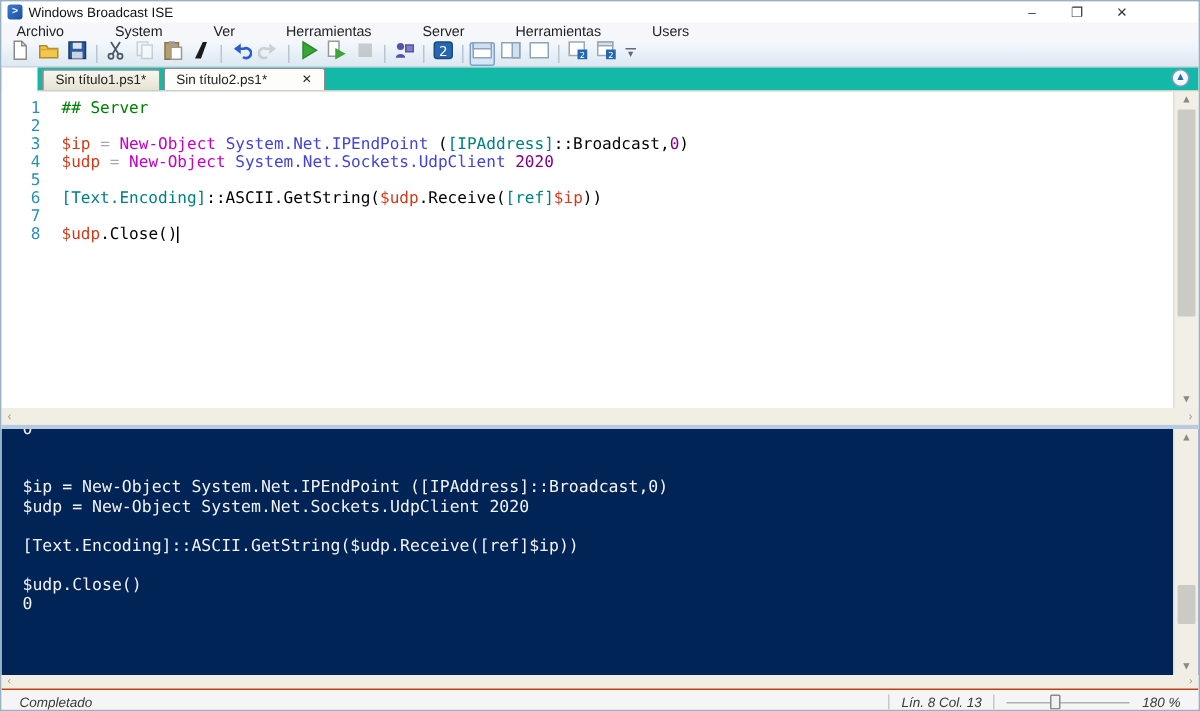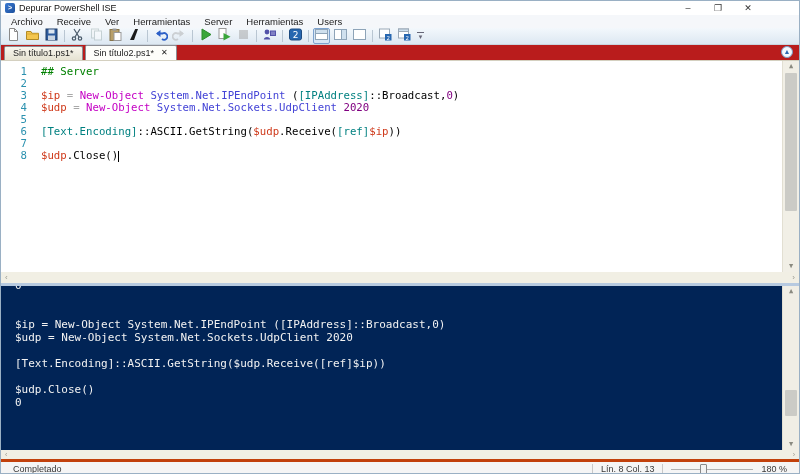--- a/index.html
+++ b/index.html
@@ -8,37 +8,37 @@
   .window { position:relative; width:800px; height:474px; background:#fff; overflow:hidden; border:1px solid #9ab0c4; }
 
   
   .titlebar { height:14px; background:#ffffff; display:flex; align-items:center; padding-left:4px; font-size:9px; color:#111; }
   .ps-logo { width:10px; height:10px; background:linear-gradient(135deg,#3b7bd4,#1c4f9c); border-radius:2px; margin-right:4px;
              color:#fff; font-size:7px; line-height:10px; text-align:center; font-weight:bold; }
   .win-controls { margin-left:auto; display:flex; align-items:center; padding-right:36px; }
   .win-btn { width:30px; text-align:center; font-size:9px; color:#333; cursor:default; }
 
   
-  .menubar { height:13px; background:#f5f7fa; display:flex; align-items:center; padding-left:3px; font-size:9.5px; color:#222; }
+  .menubar { height:13px; background:#f5f7fa; display:flex; align-items:center; padding-left:3px; font-size:9.5px; color:#222;gap:20px; }
   .menu-item { padding:0 7px; line-height:13px; }
 
   
   .toolbar { height:17px; background:linear-gradient(#f3f8fc,#dde8f2); border-bottom:1px solid #c9d4de; display:flex; align-items:center; padding-left:4px; }
   .tb-btn { width:17px; height:16px; display:flex; align-items:center; justify-content:center; border:1px solid transparent; border-radius:2px; margin-right:2px; }
   .tb-btn.selected { background:#d6e6f5; border-color:#7da2ce; }
   .tb-btn.disabled { opacity:.45; }
   .tb-sep { width:1px; height:12px; background:#b9c6d2; margin:0 4px 0 2px; }
   .tb-overflow { font-size:7px; color:#667; margin-left:2px; line-height:6px; text-align:center; }
   .tb-overflow .bar { display:block; width:7px; border-top:1px solid #667; margin:0 auto 1px; }
 
   
-  .tabstrip { position:relative; height:16px; background:#b91c1c; display:flex; align-items:flex-end; padding-left:3px; border-bottom:1px solid #d4d0c0; }
+  .tabstrip { position:relative; height:16px; background:#14b8a6; display:flex; align-items:flex-end; padding-left:3px; border-bottom:1px solid #d4d0c0;margin-left:24px; }
   .tab { font-size:9px; color:#222; border:1px solid #8c8e94; border-bottom:none; border-radius:2px 2px 0 0;
          padding:1px 8px 2px; margin-right:2px; background:linear-gradient(#f8f6ee,#e6e2d2); display:flex; align-items:center; height:14px; }
-  .tab.active { background:#fdfdfa; height:15px; position:relative; z-index:2; }
+  .tab.active { background:#fdfdfa; height:15px; position:relative; z-index:2;gap:16px; }
   .tab-close { margin-left:7px; font-size:8px; color:#222; line-height:8px; }
   .collapse-btn { position:absolute; right:6px; top:1px; width:12px; height:12px; border:1px solid #7a9cc6; border-radius:50%;
                   background:#f3f8fd; color:#2a66b0; font-size:7px; line-height:10px; text-align:center; }
 
   
   .editor-area { position:relative; height:211px; background:#ffffff; overflow:hidden;
                  font-family:"DejaVu Sans Mono", monospace; font-size:10.7px; line-height:12px; }
   .gutter { position:absolute; left:0; top:5px; width:26px; text-align:right; color:var(--tc-line_number,#2B91AF); }
   .code { position:absolute; left:40px; top:5px; right:18px; white-space:pre; }
   .code div, .gutter div { height:12px; }
@@ -58,46 +58,46 @@
 
   
   .console { position:relative; height:164px; overflow:hidden; font-family:"DejaVu Sans Mono", monospace; font-size:11px; line-height:13px; }
   .console-lines { padding:2px 20px 0 14px; }
   .console-lines div { height:13px; white-space:pre; }
   .console-lines div:first-child { margin-top:-9px; }
   .console .vscroll { background:#f0eee5; }
   .console-hscroll { height:9px; background:#f1efe4; display:flex; align-items:center; justify-content:space-between; padding:0 4px; font-size:7px; color:#9a9a90; }
 
   
-  .statusbar { height:16px; background:#f5f5f5; border-top:3px solid #c2410c; display:flex; align-items:center; font-size:9px; color:#3a3a3a; }
+  .statusbar { height:16px; background:#f5f5f5; border-top:1px solid #c2410c; display:flex; align-items:center; font-size:9px; color:#3a3a3a;font-style:italic; }
   .status-left { padding-left:12px; }
   .status-right { margin-left:auto; display:flex; align-items:center; padding-right:12px; }
   .sb-sep { width:1px; height:10px; background:#c8c8c8; margin:0 8px; }
   .zoom-slider { position:relative; width:82px; height:10px; margin-right:8px; }
   .zoom-track { position:absolute; left:0; right:0; top:5px; border-top:1px solid #b0b0b0; }
   .zoom-thumb { position:absolute; top:0; width:7px; height:10px; background:#f2f2f2; border:1px solid #8a8a8a; border-radius:1px; }
 </style>
 </head>
 <body>
 
 <div class="window">
 
   <div class="titlebar">
     <span class="ps-logo">&gt;</span>
-    <span>Depurar PowerShell ISE</span>
+    <span>Windows Broadcast ISE</span>
     <span class="win-controls">
       <span class="win-btn">–</span>
       <span class="win-btn">❐</span>
       <span class="win-btn">✕</span>
     </span>
   </div>
 
   <div class="menubar" id="menubar">
       <span class="menu-item">Archivo</span>
-      <span class="menu-item">Receive</span>
+      <span class="menu-item">System</span>
       <span class="menu-item">Ver</span>
       <span class="menu-item">Herramientas</span>
       <span class="menu-item">Server</span>
       <span class="menu-item">Herramientas</span>
       <span class="menu-item">Users</span>
     </div>
 
   <div class="toolbar" id="toolbar">
       <span class="tb-btn">
         <span><svg width="15" height="15" viewBox="0 0 15 15" xmlns="http://www.w3.org/2000/svg">

